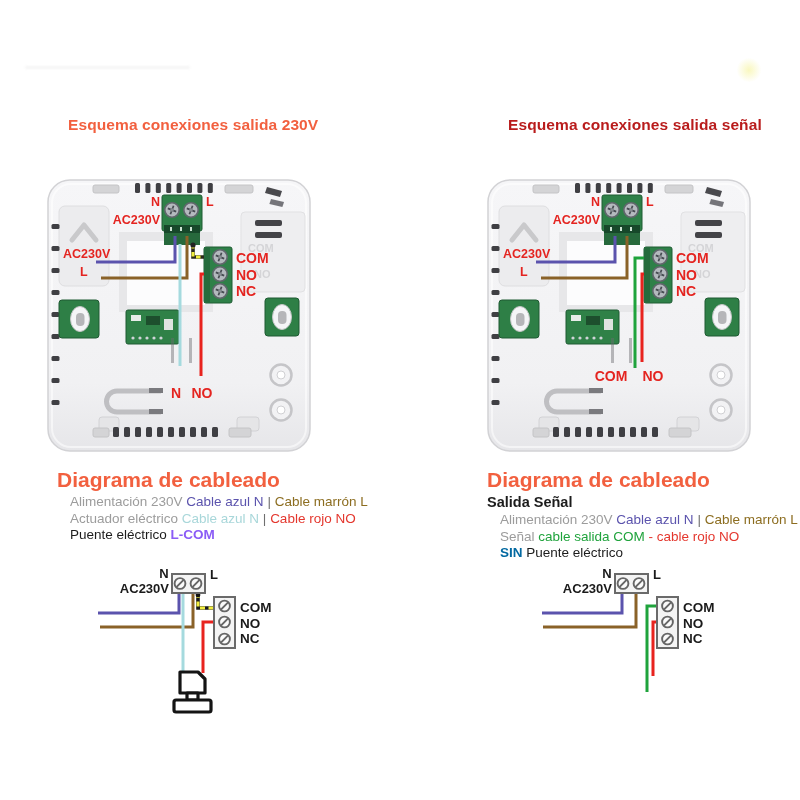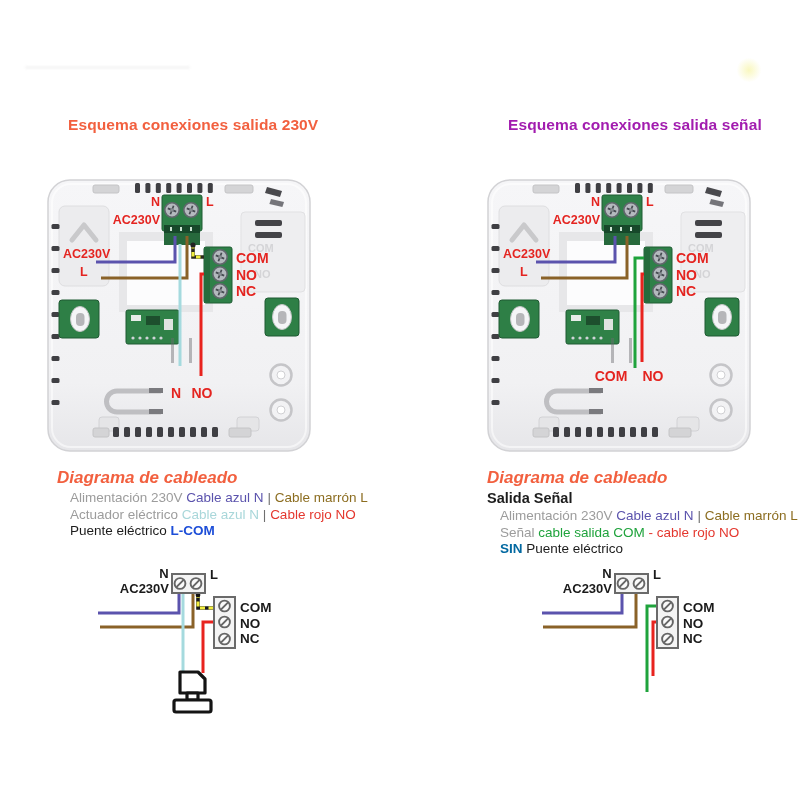--- a/index.html
+++ b/index.html
@@ -1,21 +1,21 @@
 <!DOCTYPE html>
 <html><head>
 <meta charset="utf-8">
 <style>
   html,body{margin:0;padding:0;background:#ffffff;}
   #canvas{position:relative;width:800px;height:800px;background:#ffffff;overflow:hidden;
           font-family:"Liberation Sans",sans-serif;padding-left:48px;}
   .abs{position:absolute;}
   .panel-title{font-size:15.5px;font-weight:bold;letter-spacing:.1px;}
   .wiring-text{font-size:13.5px;line-height:16.5px;color:#9c9c9c;}
-  .wiring-heading{font-size:17px;font-weight:bold;margin:0 0 2px 0;font-style:italic;}
+  .wiring-heading{font-size:21px;font-weight:bold;margin:0 0 2px 0;}
   .wiring-sub{font-size:14.5px;font-weight:bold;color:#1c1c1c;margin:0 0 2px 0;}
   .wl{white-space:nowrap;margin-left:13px;}
   .b{font-weight:bold;}
   .sep{color:#6f6f6f;}
   .smudge{left:25px;top:66px;width:165px;height:3px;background:rgba(120,120,120,.07);
           border-radius:2px;filter:blur(1px);}
   .yellow-dot{left:736px;top:58px;width:26px;height:24px;border-radius:50%;
           background:radial-gradient(circle,rgba(248,246,180,.85) 0%,rgba(248,246,180,0) 70%);}
   svg text{font-family:"Liberation Sans",sans-serif;}
   .photo-label{font-size:12.5px;font-weight:bold;}
@@ -181,21 +181,21 @@
     <text class="photo-label-lg" x="193" y="126" fill="#e42420">NC</text>
     <text class="photo-label-lg" x="133" y="228" text-anchor="middle" fill="#e42420">N</text>
     <text class="photo-label-lg" x="159" y="228" text-anchor="middle" fill="#e42420">NO</text>
   </svg>
 
   <div class="abs" style="left:57px;top:468px;width:330px">
     <div class="wiring-heading" style="color: rgb(242, 96, 63);">Diagrama de cableado</div>
     <div class="wiring-text">
       <div class="wl"><span>Alimentación 230V </span><span style="color: rgb(91, 83, 173);">Cable azul N</span><span class="sep"> | </span><span style="color: rgb(140, 109, 32);">Cable marrón L</span></div>
       <div class="wl"><span>Actuador eléctrico </span><span style="color: rgb(169, 215, 218);">Cable azul N</span><span class="sep"> | </span><span style="color: rgb(228, 55, 46);">Cable rojo NO</span></div>
-      <div class="wl"><span style="color: rgb(28, 28, 28);">Puente eléctrico </span><span class="b" style="color: #1d4ed8;">L-COM</span></div>
+      <div class="wl"><span style="color: rgb(28, 28, 28);">Puente eléctrico </span><span class="b" style="color: #8b5cf6;">L-COM</span></div>
     </div>
   </div>
 
   <svg class="abs" style="left:60px;top:562px" width="245" height="160" viewBox="0 0 245 160">
 
     <path d="M 38 51 H 119 V 31" fill="none" stroke="#5b53ad" stroke-width="3"></path>
     <path d="M 40 65 H 133 V 31" fill="none" stroke="#8a6228" stroke-width="3"></path>
     <path d="M 123 31 V 110" fill="none" stroke="#a5dade" stroke-width="3"></path>
     <path d="M 154 60 H 143 V 111" fill="none" stroke="#e8231e" stroke-width="3"></path>
     <path d="M 138 31 V 46 H 153" fill="none" stroke="#1a1a1a" stroke-width="3.6"></path>
@@ -217,21 +217,21 @@
     </g>
 
     <text class="schem-label" x="104" y="16" text-anchor="middle">N</text>
     <text class="schem-label" x="150" y="17">L</text>
     <text class="schem-label" x="109" y="31" text-anchor="end">AC230V</text>
     <text class="schem-label-lg" x="180" y="50">COM</text>
     <text class="schem-label-lg" x="180" y="66">NO</text>
     <text class="schem-label-lg" x="180" y="81">NC</text>
   </svg>
 
-  <div class="abs panel-title" style="left: 508px; top: 116px; color: #a21caf;">Esquema conexiones salida señal</div>
+  <div class="abs panel-title" style="left: 508px; top: 116px; color: #b91c1c;">Esquema conexiones salida señal</div>
 
   <svg class="abs" style="left:483px;top:170px" width="275" height="286" viewBox="0 0 275 286">
     <use href="#plate"></use>
     <text class="ghost-label" x="205" y="82">COM</text>
     <text class="ghost-label" x="211" y="108">NO</text>
 
     <path d="M 53 92 H 132 V 66" fill="none" stroke="#5b53ad" stroke-width="3"></path>
     <path d="M 58 108 H 144 V 66" fill="none" stroke="#8a6228" stroke-width="3"></path>
     <path d="M 161 88 H 152 V 198" fill="none" stroke="#1fa33c" stroke-width="3"></path>
     <path d="M 161 104 H 159 V 192" fill="none" stroke="#e8231e" stroke-width="3"></path>

